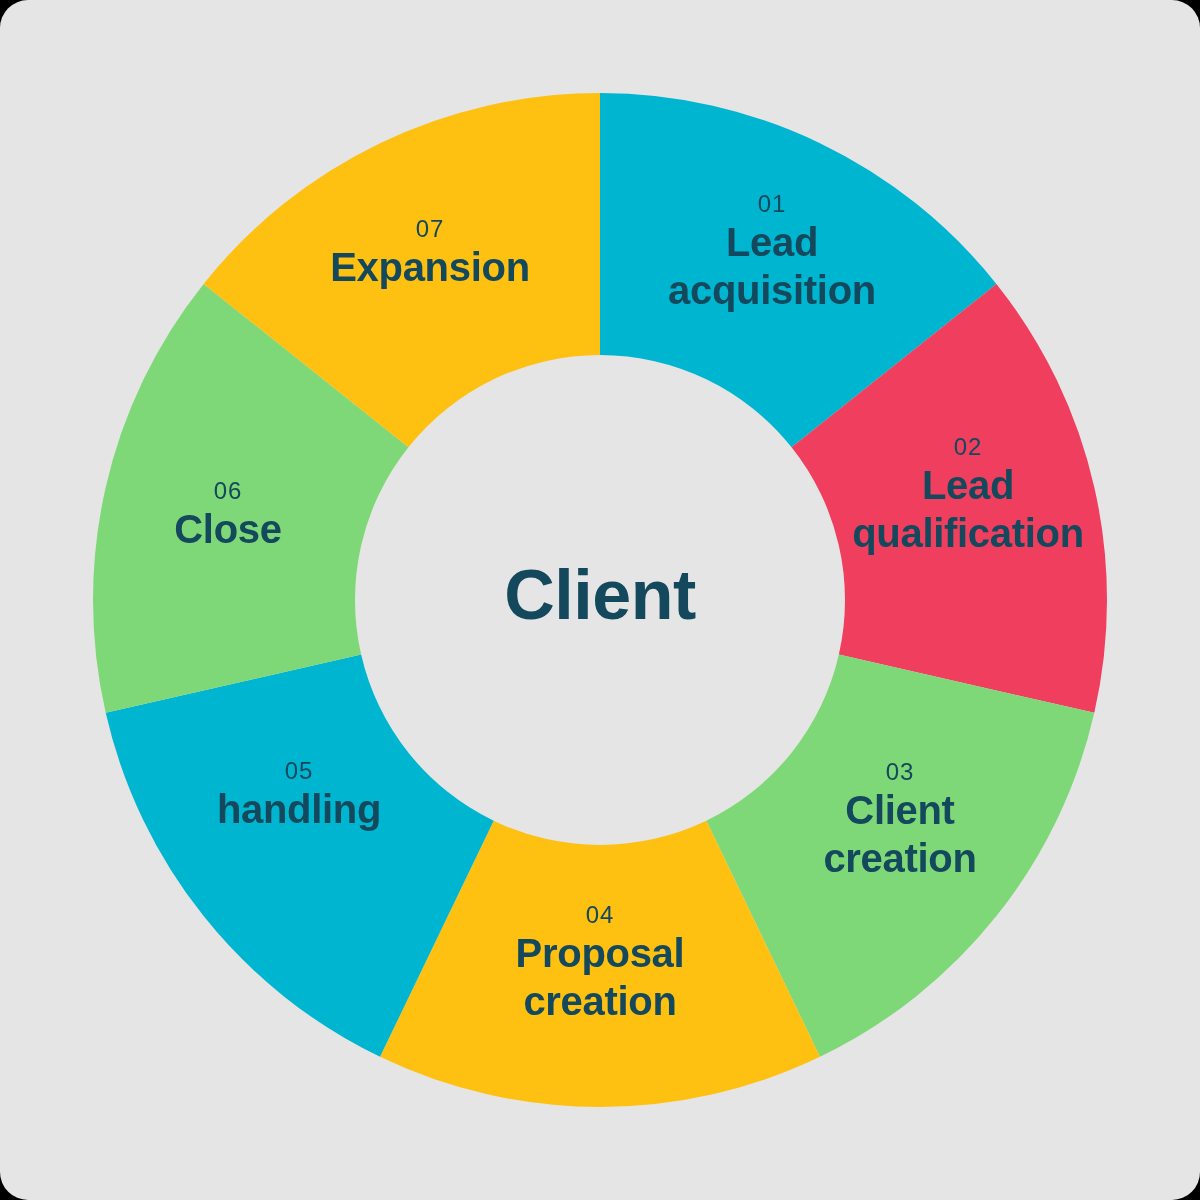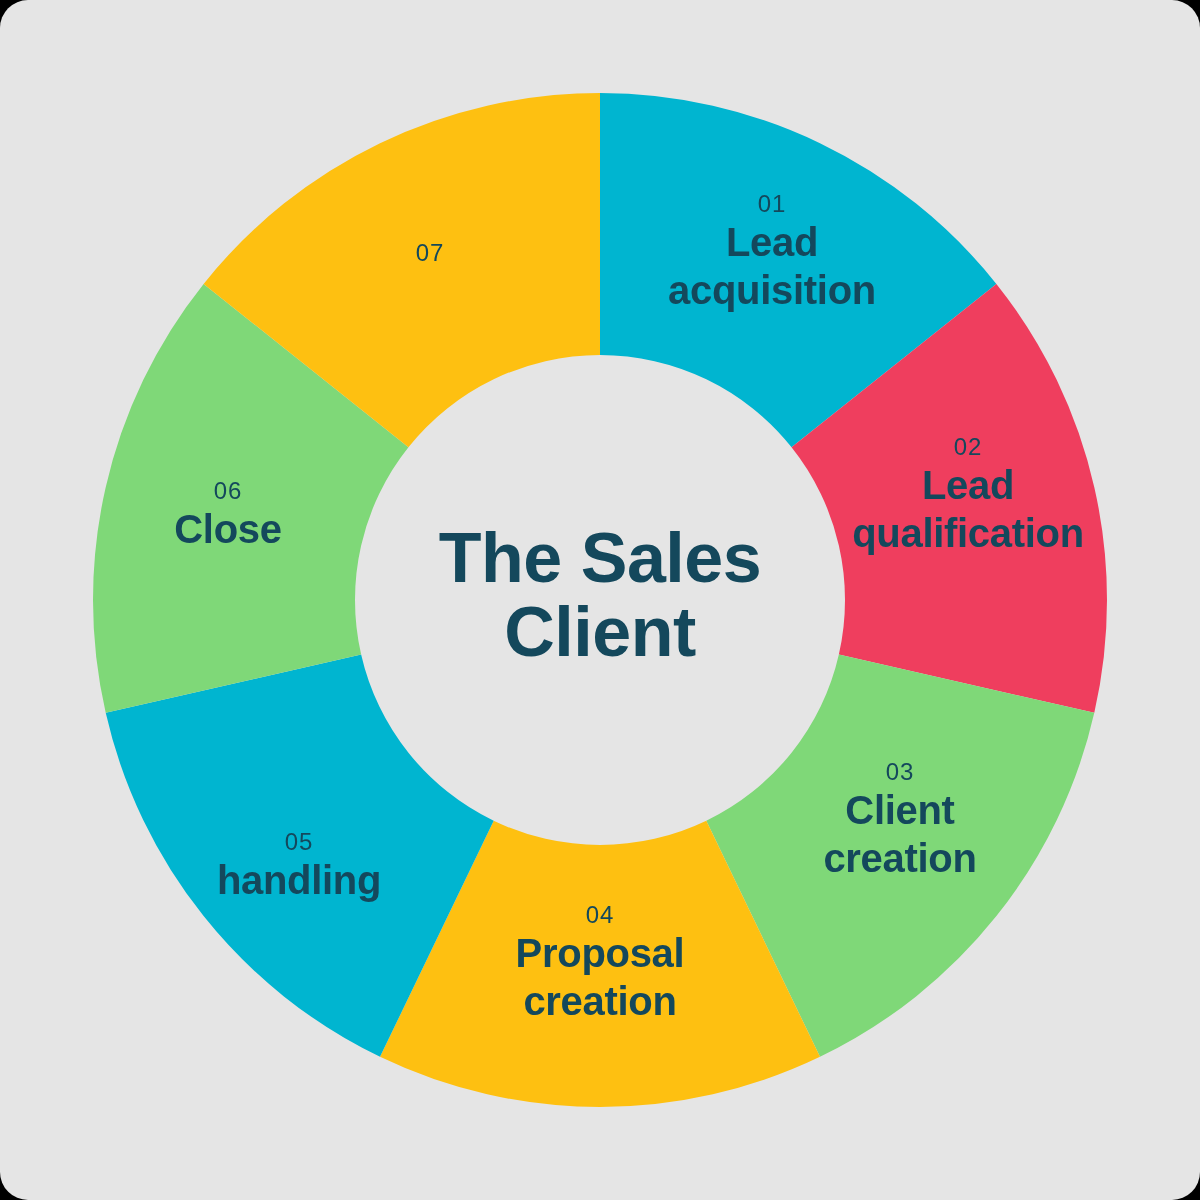--- a/index.html
+++ b/index.html
@@ -88,32 +88,32 @@
     <div class="seg-line">Client</div>
     <div class="seg-line">creation</div>
   </div>
 
   <div class="seg-label" style="left:600px; top:963px;">
     <div class="seg-num">04</div>
     <div class="seg-line">Proposal</div>
     <div class="seg-line">creation</div>
   </div>
 
-  <div class="seg-label" style="left:299px; top:866px;">
+  <div class="seg-label" style="left:299px; top:795px;">
     <div class="seg-num">05</div>
     <div class="seg-line">handling</div>
   </div>
 
   <div class="seg-label" style="left:228px; top:515px;">
     <div class="seg-num">06</div>
     <div class="seg-line">Close</div>
   </div>
 
   <div class="seg-label" style="left:430px; top:253px;">
     <div class="seg-num">07</div>
+    <div class="seg-line">Expansion</div>
   </div>
 
   <div class="center-title">
-    <div class="title-line">The Sales</div>
     <div class="title-line">Client</div>
   </div>
 
 </div>
 
 </body></html>

